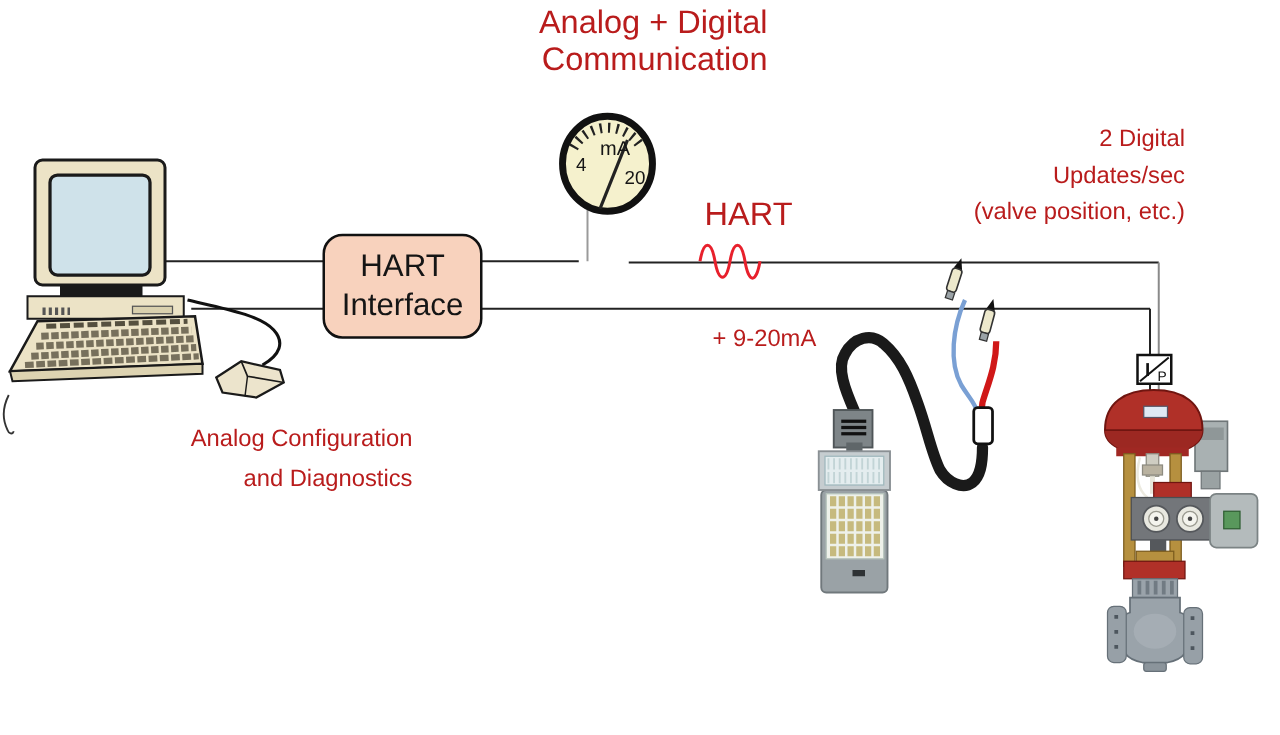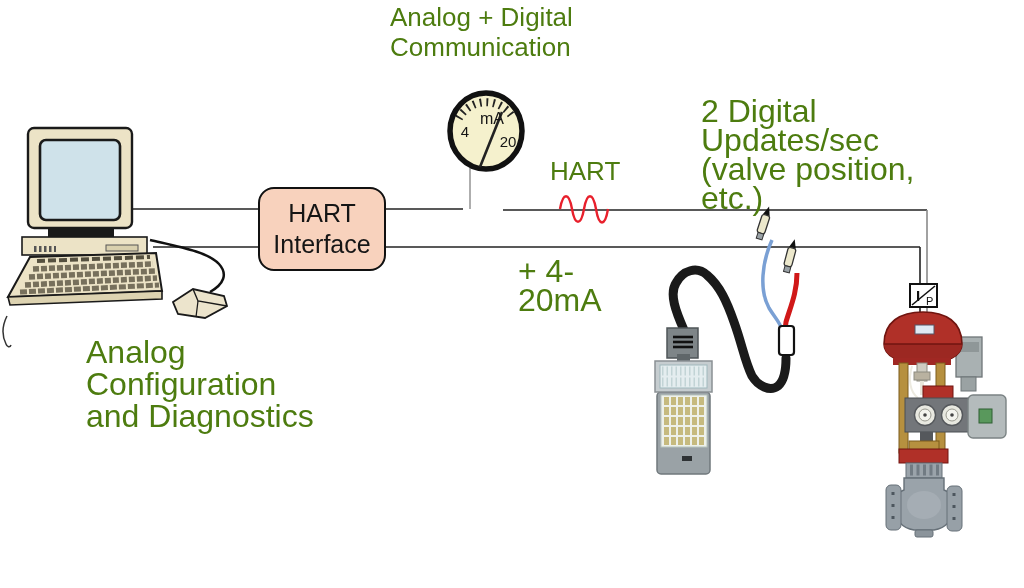--- a/index.html
+++ b/index.html
@@ -1,21 +1,21 @@
 <!DOCTYPE html>
 <html><head>
 <meta charset="utf-8">
 <style>
   html,body{margin:0;padding:0;background:#fff;}
   #stage{position:relative;width:1024px;height:588px;background:#ffffff;overflow:hidden;
          font-family:"Liberation Sans", sans-serif;color:#151515;}
   #gfx{position:absolute;left:0;top:0;z-index:1;}
-  .lbl{position:absolute;z-index:3;text-align:left;white-space:pre-line;line-height:30px;
-       font-size:26px;color:#4d7c0f;}
-  .lbl.small{font-size:32px;line-height:29px;}
+  .lbl{position:absolute;z-index:3;text-align:right;white-space:pre-line;line-height:30px;
+       font-size:26px;color:#b91c1c;}
+  .lbl.small{font-size:19px;line-height:29px;}
   #interface-box{position:absolute;z-index:2;left:258px;top:187px;width:124px;height:80px;
        background:#f8d2bd;border:2px solid #111;border-radius:16px;display:flex;
        align-items:center;justify-content:center;text-align:center;white-space:pre-line;
        font-size:25px;line-height:31px;color:#151515;}
 </style>
 </head>
 <body>
 
 <div id="stage">
 
@@ -147,20 +147,20 @@
 
   <div class="lbl" style="left:390px;top:2px;width:224px;">Analog + Digital
 Communication</div>
 
   <div class="lbl" style="left:550px;top:156px;width:84px;">HART</div>
 
   <div class="lbl small" style="left:701px;top:97px;width:247px;">2 Digital
 Updates/sec
 (valve position, etc.)</div>
 
-  <div class="lbl small" style="left:518px;top:257px;width:135px;">+ 4-20mA</div>
+  <div class="lbl small" style="left:518px;top:257px;width:135px;">+ 9-20mA</div>
 
   <div class="lbl small" style="left:86px;top:336px;width:244px;line-height:32px;">Analog Configuration
 and Diagnostics</div>
 
   <div id="interface-box">HART
 Interface</div>
 </div>
 
 </body></html>

